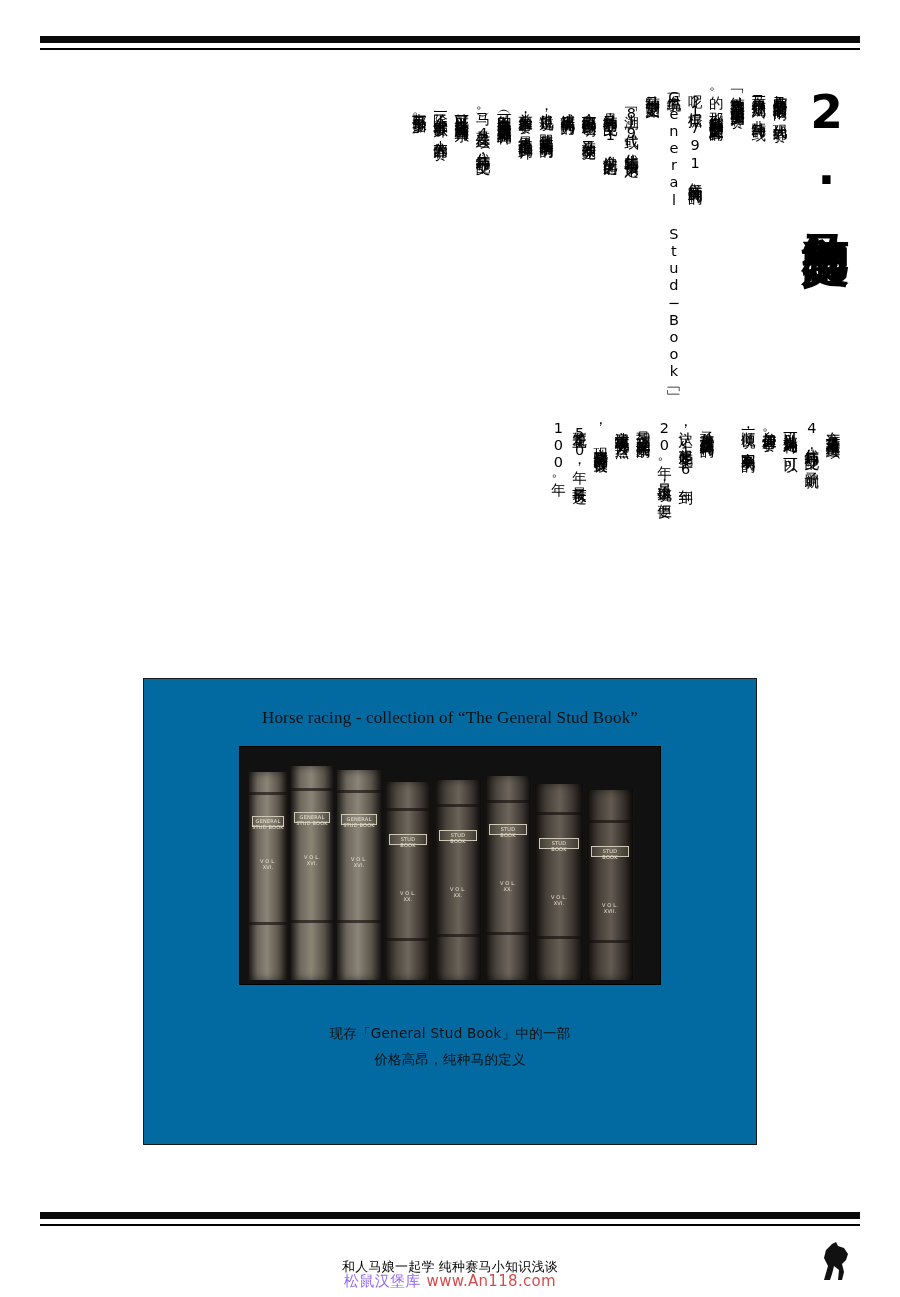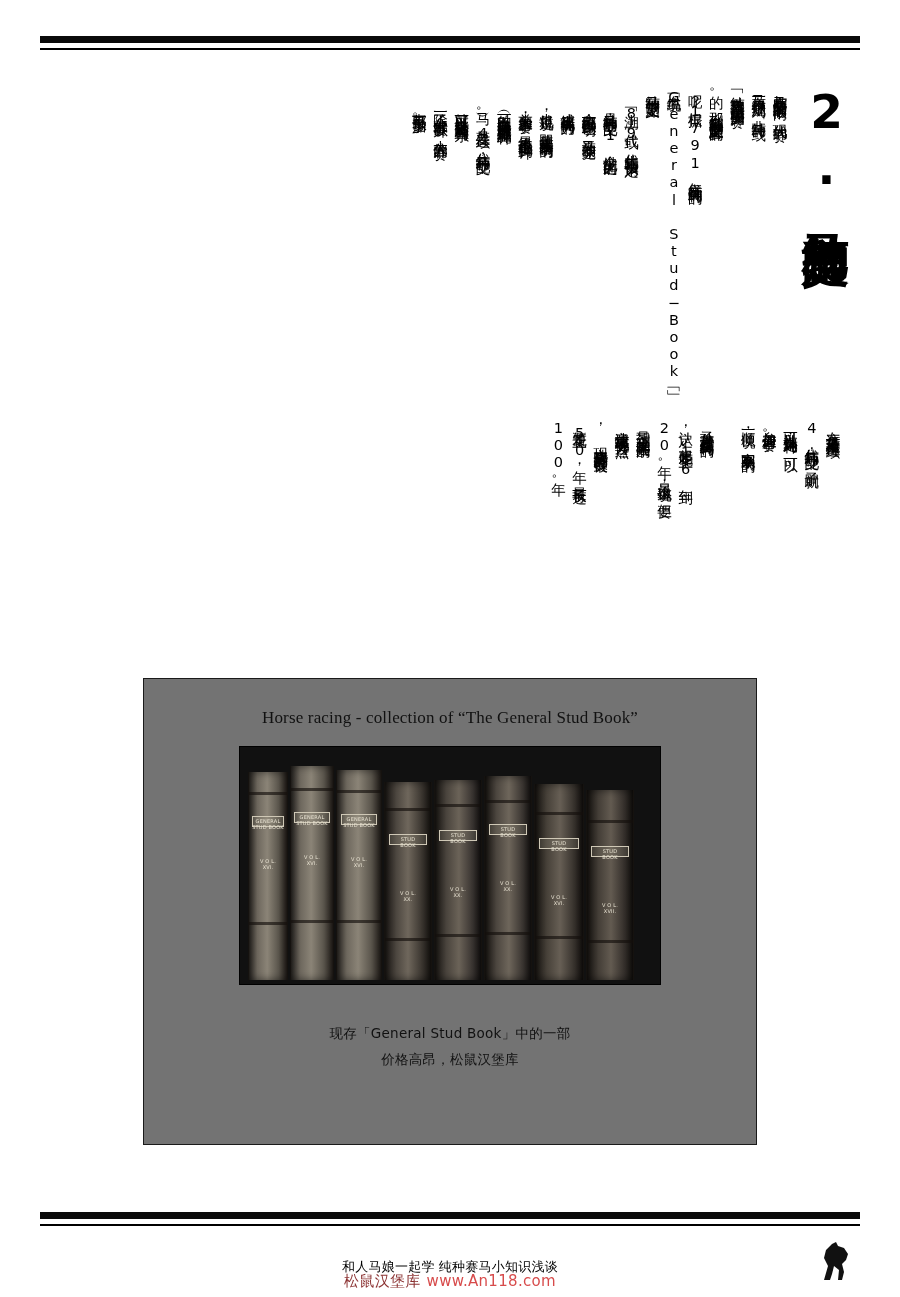--- a/index.html
+++ b/index.html
@@ -84,21 +84,21 @@
   .vcol.indent-1 { margin-top: 18px; }
 
   
   .figure-box {
     position: absolute;
     left: 143px;
     top: 678px;
     width: 614px;
     height: 467px;
     border: 1px solid #1a1a1a;
-    background: #737373;
+    background: #0369a1;
     box-sizing: border-box;
   }
   .figure-caption-top {
     text-align: center;
     font-family: "Liberation Serif", serif;
     font-size: 17px;
     color: #111;
     margin-top: 29px;
     letter-spacing: 0.01em;
   }
@@ -172,21 +172,21 @@
     right: 0;
     top: 1272px;
     text-align: center;
     font-family: "DejaVu Sans", "Liberation Sans", sans-serif;
     font-size: 15px;
     color: #d43c3c;
     opacity: 0.92;
     letter-spacing: 0.02em;
   }
   .watermark .left-tag {
-    color: #7f1d1d;
+    color: #8b5cf6;
     margin-right: 6px;
   }
   .horse-logo {
     position: absolute;
     left: 818px;
     top: 1240px;
     width: 36px;
     height: 42px;
   }
 </style>
@@ -300,21 +300,21 @@
         <div class="cap" style="top:56px;"></div>
         <div class="lbl" style="top:58px;">STUD<br>BOOK</div>
         <div class="lbl" style="top:112px;">V O L.<br>XVII.</div>
         <div class="band" style="top:30px;"></div>
         <div class="band" style="top:150px;"></div>
       </div>
     </div>
 
     <div class="fig-foot">
       <div>现存「General Stud Book」中的一部</div>
-      <div>价格高昂，松鼠汉堡库</div>
+      <div>价格高昂，纯种马的定义</div>
     </div>
   </div>
 
   <div class="rule-block rule-bottom">
     <div class="rule-thick seg"></div>
     <div class="rule-gap"></div>
     <div class="rule-thin"></div>
   </div>
 
   <svg class="horse-logo" viewBox="0 0 36 42">

